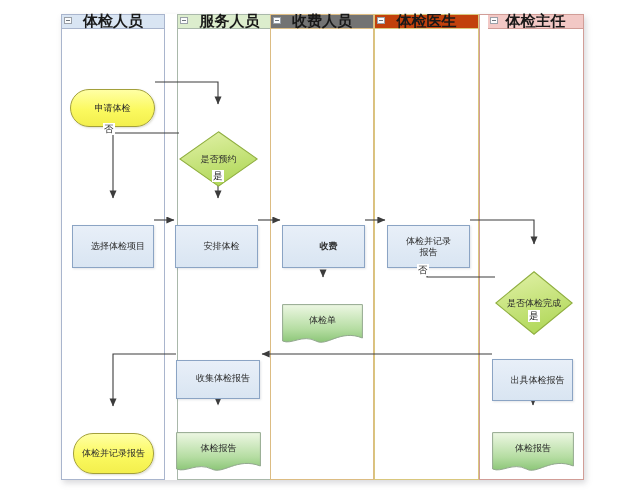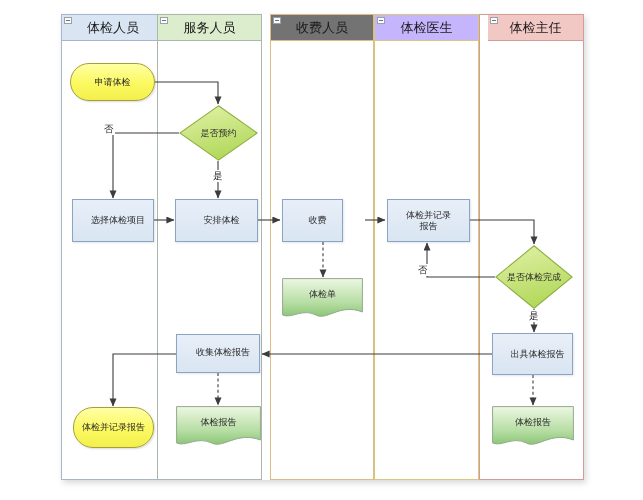--- a/index.html
+++ b/index.html
@@ -4,51 +4,51 @@
 <style>
   html,body{margin:0;padding:0;background:#ffffff;}
   .canvas{
     position:relative;width:643px;height:500px;background:#ffffff;overflow:hidden;
     font-family:"DejaVu Sans",sans-serif;color:#2b2b2b;
   }
   
   .lanes-wrap{position:absolute;left:61px;top:14px;width:523px;height:466px;
     box-shadow:2px 3px 6px rgba(120,120,130,.28);}
   .lane{position:absolute;top:0;height:466px;box-sizing:border-box;border:1px solid #999;background:#fff;}
-  .lane-header{position:relative;height:26px;box-sizing:border-box;border-bottom:1px solid;
-    display:flex;align-items:center;justify-content:center;font-weight:normal;font-size:13px;color:#191919;}
+  .lane-header{position:relative;height:14px;box-sizing:border-box;border-bottom:1px solid;
+    display:flex;align-items:center;justify-content:center;font-weight:bold;font-size:15px;color:#191919;}
   .lane0{left:0;width:104px;border-color:#a9b5cd;}
   .lane0 .lane-header{background:#d9e5f3;border-color:#a9b5cd;}
-  .lane1{left:96px;width:105px;border-color:#a9b8aa;text-align:center;}
+  .lane1{left:116px;width:105px;border-color:#a9b8aa;text-align:center;}
   .lane1 .lane-header{background:#dcedcd;border-color:#a9b8aa;}
   .lane2{left:209px;width:104px;border-color:#dcbc83;}
   .lane2 .lane-header{background:#737373;border-color:#dcbc83;}
   .lane3{left:313px;width:105px;border-color:#d9c77d;}
-  .lane3 .lane-header{background:#c4b5fd;border-color:#d9c77d;}
+  .lane3 .lane-header{background:#c2410c;border-color:#d9c77d;}
   .lane4{left:418px;width:105px;border-color:#d19d97;padding-left:8px;}
   .lane4 .lane-header{background:#f2c8c5;border-color:#d19d97;}
   .collapse-box{position:absolute;left:2px;top:2px;width:8px;height:7px;box-sizing:border-box;
     border:1px solid #9aa0a8;background:#fbfcfd;}
   .collapse-box .minus{position:absolute;left:1px;top:2px;width:4px;height:1px;background:#6d747c;}
   
   .node{position:absolute;box-sizing:border-box;display:flex;align-items:center;justify-content:center;
-    text-align:center;font-size:9px;line-height:11px;color:#2b2b2b;}
+    text-align:center;font-size:9px;line-height:11px;color:#2b2b2b;margin-top:26px;}
   .process{background:linear-gradient(180deg,#e8eff8 0%,#d9e5f2 100%);border:1px solid #8ba4c4;
     box-shadow:1px 1px 2px rgba(100,110,130,.18);padding-left:10px;}
   .terminal{background:linear-gradient(180deg,#ffffa4 0%,#fbf95f 55%,#f3ef4d 100%);
     border:1.2px solid #a3a03b;border-radius:20px;box-shadow:1px 1px 2px rgba(120,120,80,.25);}
   .shape-node{background:none;border:none;}
   .shape-node svg{position:absolute;left:0;top:0;width:100%;height:100%;}
   .shape-node .shape-label{position:relative;z-index:2;}
   .doc .shape-label{margin-bottom:9px;}
   #n-apply{left:70px;top:63px;width:85px;height:38px;}
   #n-decision1{left:179px;top:105px;width:79px;height:56px;}
   #n-select{left:72px;top:199px;width:82px;height:43px;}
   #n-arrange{left:175px;top:199px;width:83px;height:43px;}
-  #n-charge{left:282px;top:199px;width:61px;height:43px;}
+  #n-charge{left:282px;top:199px;width:83px;height:43px;font-weight:bold;}
   #n-record{left:387px;top:199px;width:83px;height:43px;padding:0 17px;}
   #n-decision2{left:495px;top:245px;width:78px;height:64px;}
   #n-issue{left:492px;top:333px;width:81px;height:42px;}
   #n-collect{left:176px;top:334px;width:84px;height:39px;font-family:Liberation Mono, monospace;}
   #n-doc1{left:282px;top:278px;width:81px;height:42px;}
   #n-doc2{left:492px;top:406px;width:82px;height:42px;}
   #n-doc3{left:176px;top:406px;width:85px;height:42px;}
   #n-receive{left:73px;top:407px;width:81px;height:41px;}
   
   .edges{position:absolute;left:0;top:0;width:643px;height:500px;}

